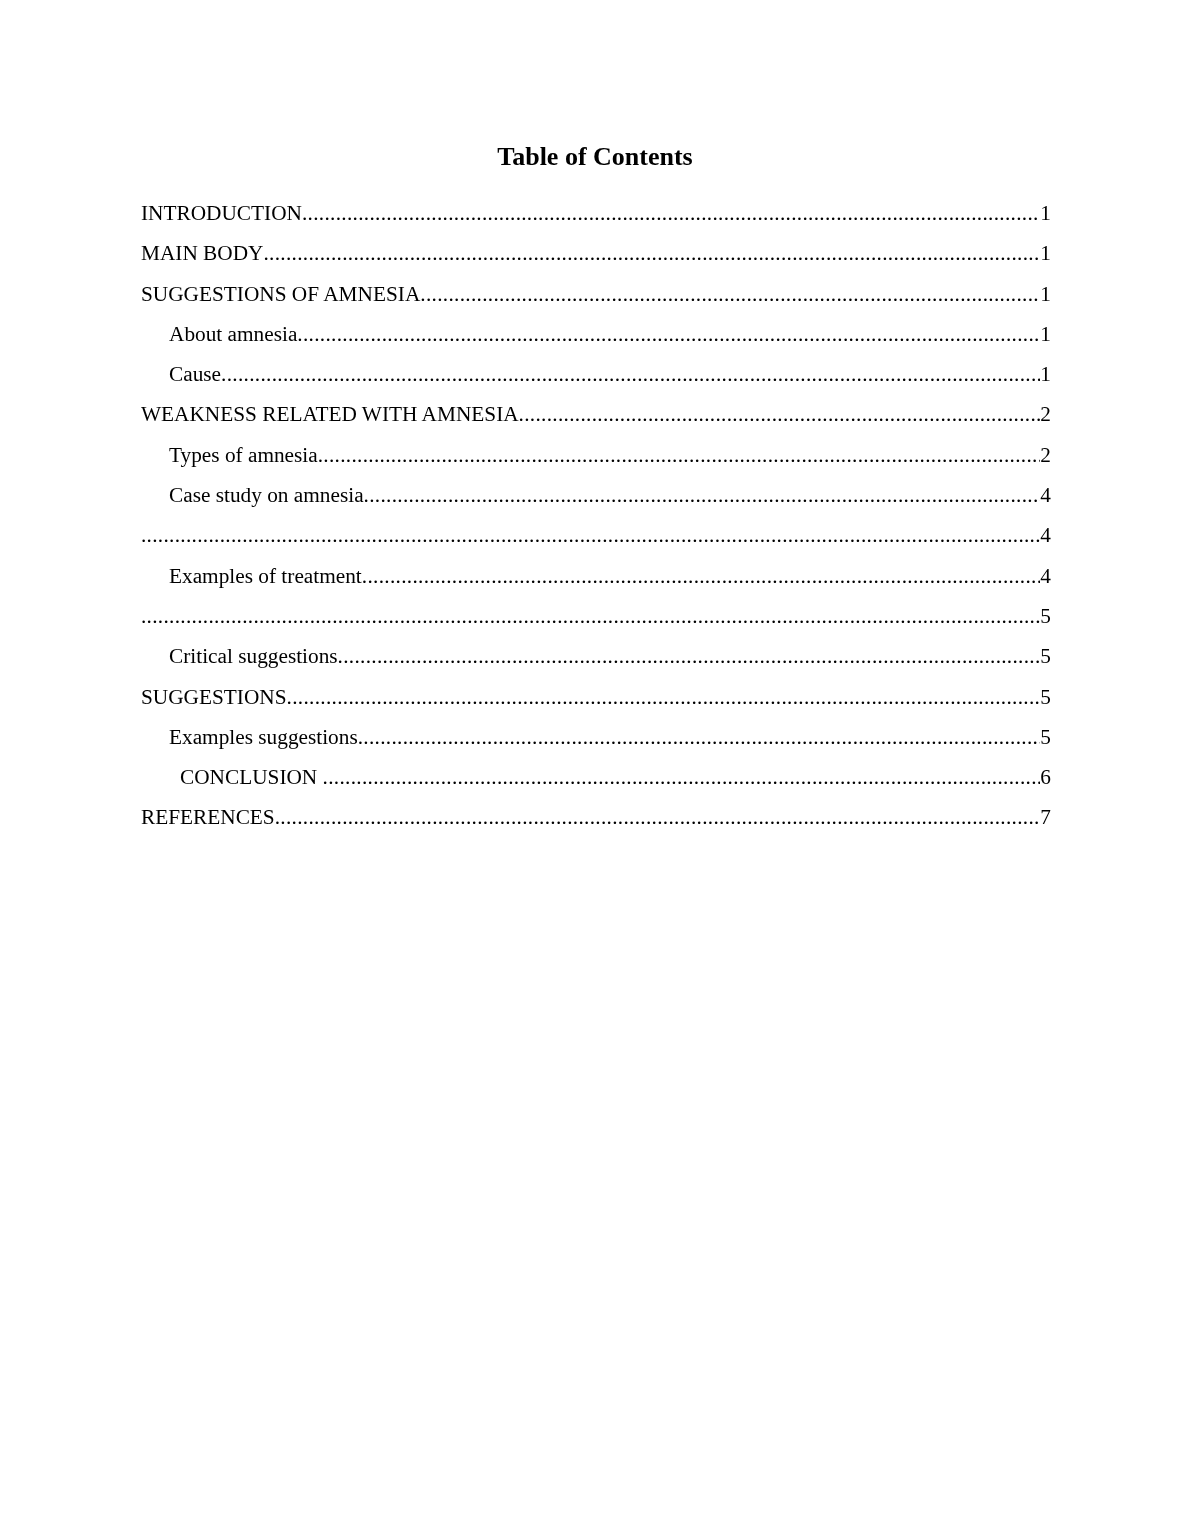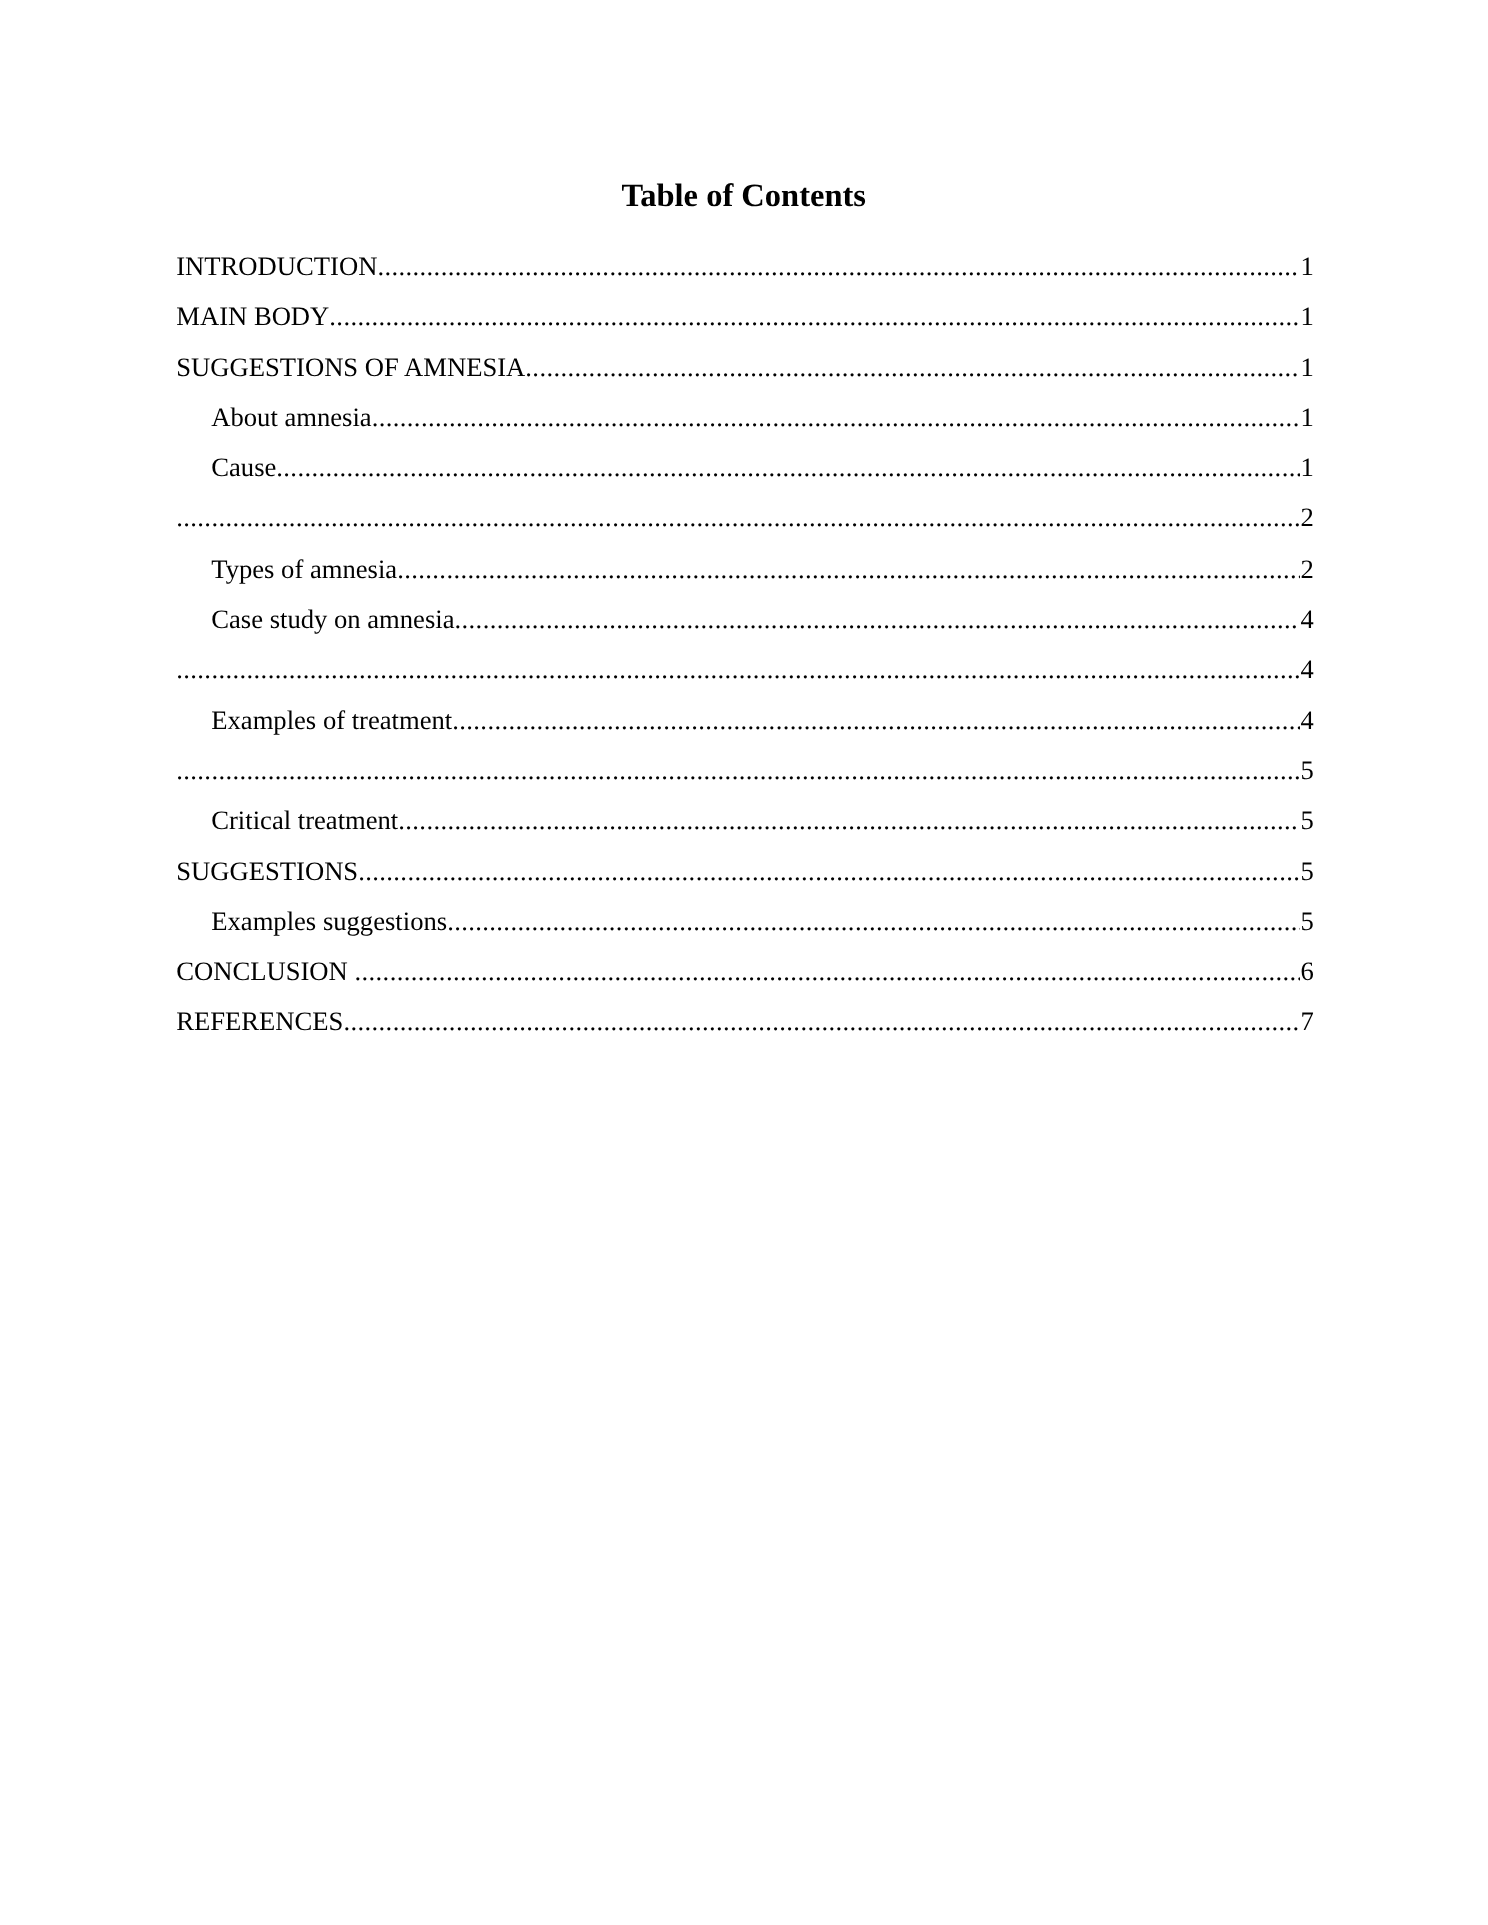--- a/index.html
+++ b/index.html
@@ -43,20 +43,21 @@
       <span class="label">About amnesia</span>
       <span class="leader"></span>
       <span class="page-num">1</span>
     </a>
     <a class="entry level-2">
       <span class="label">Cause</span>
       <span class="leader"></span>
       <span class="page-num">1</span>
     </a>
     <a class="entry level-1">
+      <span class="label">WEAKNESS RELATED WITH AMNESIA</span>
       <span class="leader"></span>
       <span class="page-num">2</span>
     </a>
     <a class="entry level-2">
       <span class="label">Types of amnesia</span>
       <span class="leader"></span>
       <span class="page-num">2</span>
     </a>
     <a class="entry level-2">
       <span class="label">Case study on amnesia</span>
@@ -70,36 +71,36 @@
     <a class="entry level-2">
       <span class="label">Examples of treatment</span>
       <span class="leader"></span>
       <span class="page-num">4</span>
     </a>
     <a class="entry level-1">
       <span class="leader"></span>
       <span class="page-num">5</span>
     </a>
     <a class="entry level-2">
-      <span class="label">Critical treatment</span>
+      <span class="label">Critical suggestions</span>
       <span class="leader"></span>
       <span class="page-num">5</span>
     </a>
     <a class="entry level-1">
       <span class="label">SUGGESTIONS</span>
       <span class="leader"></span>
       <span class="page-num">5</span>
     </a>
     <a class="entry level-2">
       <span class="label">Examples suggestions</span>
       <span class="leader"></span>
       <span class="page-num">5</span>
     </a>
     <a class="entry level-1">
-      <span class="label" style="white-space:pre;">CONCLUSION </span>
+      <span class="label" style="white-space:pre;margin-left:39px;">CONCLUSION </span>
       <span class="leader"></span>
       <span class="page-num">6</span>
     </a>
     <a class="entry level-1">
       <span class="label">REFERENCES</span>
       <span class="leader"></span>
       <span class="page-num">7</span>
     </a>
   </div>
 </div>

